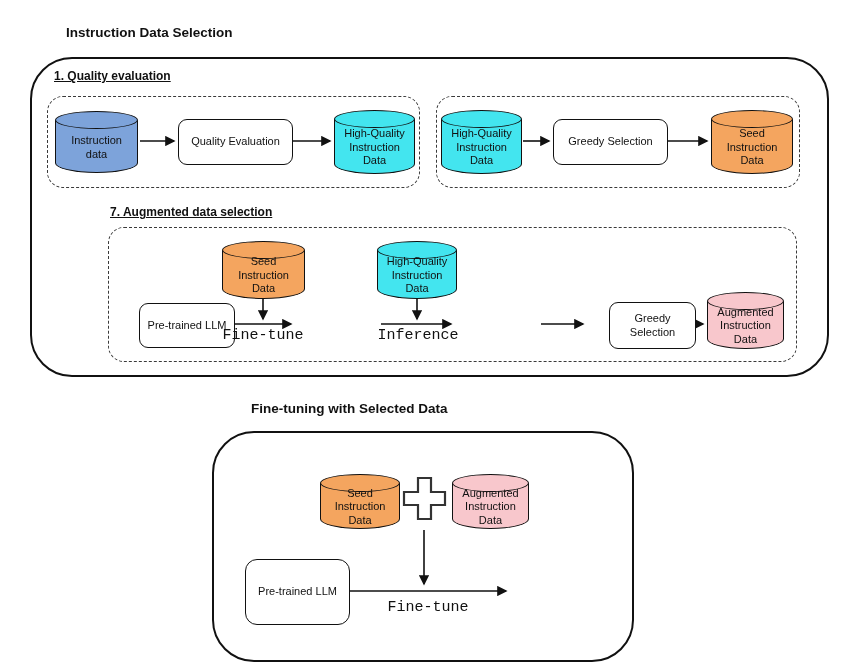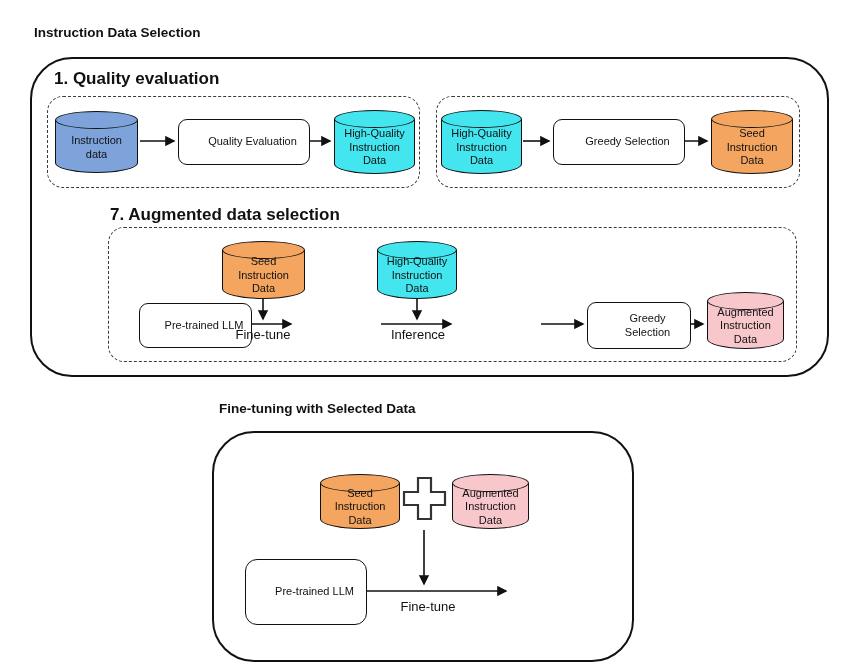--- a/index.html
+++ b/index.html
@@ -1,46 +1,46 @@
 <!DOCTYPE html>
 <html><head>
 <meta charset="utf-8">
 <style>
   html,body{margin:0;padding:0;background:#ffffff;}
   .canvas{
     position:relative;width:852px;height:670px;background:#ffffff;overflow:hidden;
     font-family:"Liberation Sans","DejaVu Sans",sans-serif;color:#111;
   }
-  .title{position:absolute;font-size:13.5px;font-weight:bold;white-space:nowrap;}
-  .sec-label{position:absolute;font-size:17px;font-weight:bold;white-space:nowrap;}
+  .title{position:absolute;font-size:13.5px;font-weight:bold;white-space:nowrap;margin-left:32px;}
+  .sec-label{position:absolute;font-size:12px;font-weight:bold;white-space:nowrap;text-decoration:underline;}
   .outer{position:absolute;border:2px solid #111;border-radius:42px;background:transparent;}
   .dashed{position:absolute;border:1.4px dashed #3a3a3a;border-radius:16px;background:transparent;}
   .node{
     position:absolute;background:#fff;border:1.5px solid #111;border-radius:9px;
     display:flex;align-items:center;justify-content:center;text-align:center;
-    font-size:11px;line-height:13.5px;white-space:pre-line;z-index:3;padding-left:17px;
+    font-size:11px;line-height:13.5px;white-space:pre-line;z-index:3;
   }
   .node.big{border-radius:12px;}
   .cyl{position:absolute;z-index:3;}
   .cyl-top{
     position:absolute;left:0;right:0;top:0;height:18px;border-radius:50%;
     background:var(--fill);border:1.5px solid #111;box-sizing:border-box;z-index:2;
   }
   .cyl-body{
     position:absolute;left:0;right:0;top:9px;bottom:0;
     background:var(--fill);border:1.5px solid #111;border-top:none;box-sizing:border-box;
     border-radius:0 0 50% 50% / 0 0 10px 10px;z-index:1;
   }
   .cyl-label{
     position:absolute;left:-4px;right:-4px;top:14px;bottom:3px;z-index:3;
     display:flex;align-items:center;justify-content:center;text-align:center;
     font-size:11px;line-height:13.5px;white-space:pre-line;
   }
   .arrow-label{
-    position:absolute;transform:translateX(-50%);font-size:13px;white-space:nowrap;z-index:3;
+    position:absolute;transform:translateX(-50%);font-size:15px;white-space:nowrap;z-index:3;font-family:Liberation Mono, monospace;
   }
   .overlay{position:absolute;left:0;top:0;z-index:2;pointer-events:none;}
 </style>
 </head>
 <body>
 
 <div class="canvas">
 
   <div class="title" style="left:34px;top:25px">Instruction Data Selection</div>
   <div class="title" style="left:219px;top:401px">Fine-tuning with Selected Data</div>
@@ -94,21 +94,21 @@
 Data</div>
   </div>
   <div class="cyl" style="left: 377px; top: 241px; width: 80px; height: 58px; --fill: #43e5ef;">
     <div class="cyl-top"></div>
     <div class="cyl-body"></div>
     <div class="cyl-label">High-Quality
 Instruction
 Data</div>
   </div>
   <div class="node" style="left:139px;top:303px;width:94px;height:43px">Pre-trained LLM</div>
-  <div class="node" style="left:587px;top:302px;width:85px;height:45px">Greedy
+  <div class="node" style="left:609px;top:302px;width:85px;height:45px">Greedy
 Selection</div>
   <div class="cyl" style="left: 707px; top: 292px; width: 77px; height: 57px; --fill: #f8c7cc;">
     <div class="cyl-top"></div>
     <div class="cyl-body"></div>
     <div class="cyl-label">Augmented
 Instruction
 Data</div>
   </div>
   <div class="arrow-label" style="left:263px;top:327px">Fine-tune</div>
   <div class="arrow-label" style="left:418px;top:327px">Inference</div>

